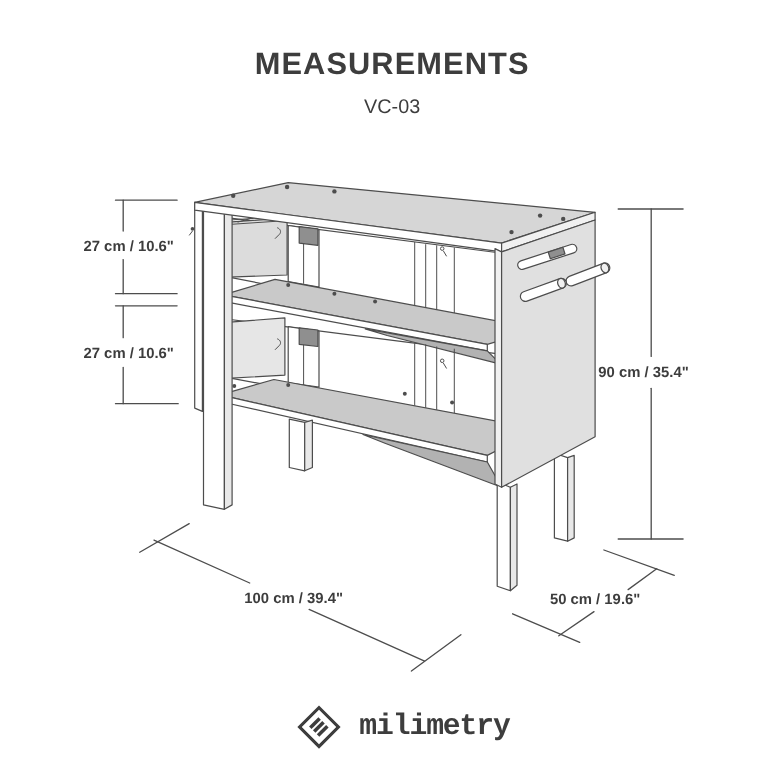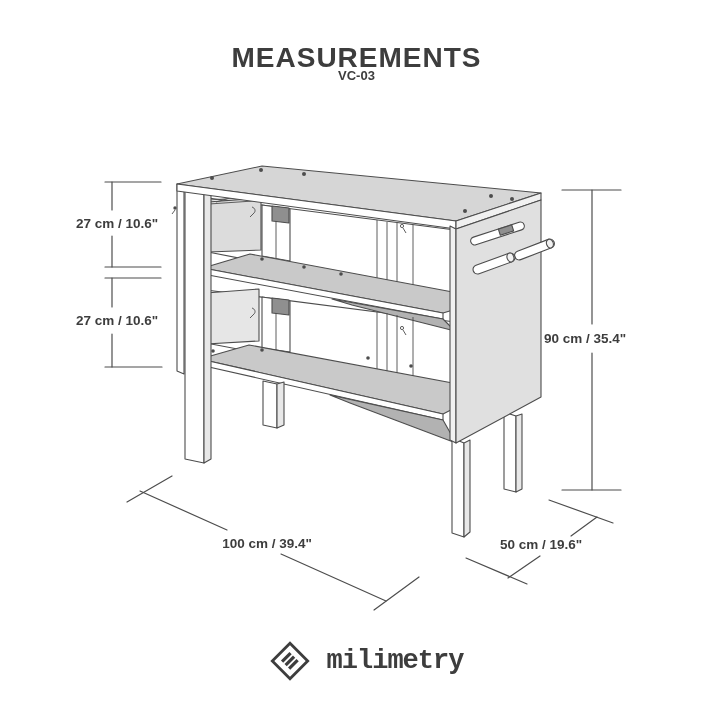--- a/index.html
+++ b/index.html
@@ -6,22 +6,22 @@
     --ink:#3d3d3d; --line:#4d4d4d; --background:#ffffff;
     --surface-top:#d6d6d6; --surface-shelf:#c9c9c9; --surface-panel:#e0e0e0;
     --surface-under:#b2b2b2; --surface-inner:#dcdcdc; --surface-inner2:#e6e6e6;
     --surface-strip:#f1f1f1; --surface-shade:#e8e8e8; --hardware-block:#8f8f8f;
   }
   html,body{margin:0;padding:0;background:var(--background);}
   #page{position:relative;width:713px;height:690px;background:var(--background);
         font-family:"Liberation Sans",sans-serif;overflow:hidden;}
   .title{position:absolute;top:42px;left:0;width:100%;text-align:center;
          font-size:28px;font-weight:700;letter-spacing:1px;color:var(--ink);}
-  .subtitle{position:absolute;top:68px;left:0;width:100%;text-align:center;
-         font-size:13px;font-weight:700;color:var(--ink);}
+  .subtitle{position:absolute;top:87px;left:0;width:100%;text-align:center;
+         font-size:18px;font-weight:400;color:var(--ink);}
   #diagram{position:absolute;top:0;left:0;}
   .s{stroke:var(--line);stroke-width:1.1;stroke-linejoin:round;stroke-linecap:round;}
   .thin{stroke:var(--line);stroke-width:0.9;fill:none;}
   .f-white{fill:#ffffff;} .f-top{fill:var(--surface-top);} .f-shelf{fill:var(--surface-shelf);}
   .f-panel{fill:var(--surface-panel);} .f-under{fill:var(--surface-under);}
   .f-inner{fill:var(--surface-inner);} .f-inner2{fill:var(--surface-inner2);}
   .f-strip{fill:var(--surface-strip);} .f-shade{fill:var(--surface-shade);}
   .f-block{fill:var(--hardware-block);}
   .dot{fill:var(--line);stroke:none;}
   .dim{stroke:var(--line);stroke-width:1.2;fill:none;stroke-linecap:round;}

